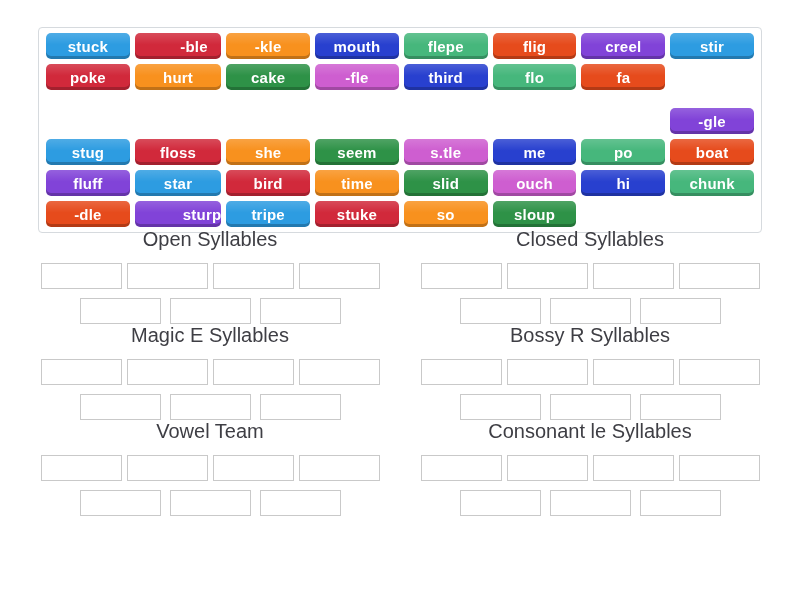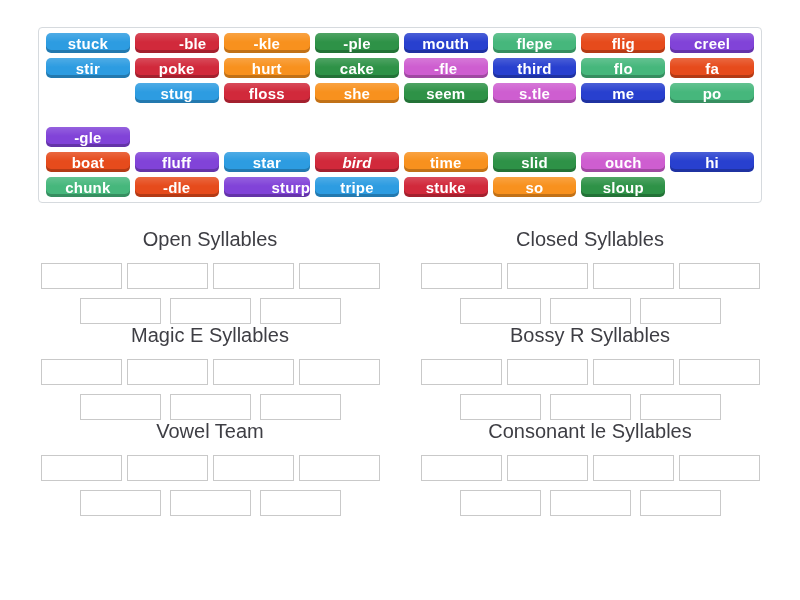--- a/index.html
+++ b/index.html
@@ -22,21 +22,21 @@
     width: 724px;
     border: 1px solid #d6dade;
     border-radius: 4px;
     background: #ffffff;
     padding: 5px 7px;
     display: grid;
     grid-template-columns: repeat(8, 1fr);
     gap: 5px;
   }
   .tile {
-    height: 20px;
+    height: 26px;
     border-radius: 5px;
     color: #ffffff;
     display: flex;
     align-items: center;
     justify-content: center;
     font-size: 15px;
     font-weight: 600;
     letter-spacing: 0.2px;
     background-image: linear-gradient(180deg, rgba(255,255,255,0.16), rgba(255,255,255,0) 45%);
     box-shadow: inset 0 -3px 0 rgba(0,0,0,0.22);
@@ -94,24 +94,20 @@
   <div class="tile" style="background: linear-gradient(rgba(255, 255, 255, 0.16), rgba(255, 255, 255, 0) 45%) rgb(209, 41, 59); padding-left: 32px;">
         <span class="tn"></span>
         <span class="tb">-ble</span>
       </div>
 
   <div class="tile" style="background: linear-gradient(rgba(255, 255, 255, 0.16), rgba(255, 255, 255, 0) 45%) rgb(248, 145, 30);">
         <span class="tn"></span>
         <span class="tb">-kle</span>
       </div>
 
-  <div class="tile" style="background: linear-gradient(rgba(255, 255, 255, 0.16), rgba(255, 255, 255, 0) 45%) rgb(46, 146, 71);">
-        <span class="tn"></span>
-        <span class="tb">-ple</span>
-      </div>
 
 
   <div class="tile" style="background: linear-gradient(rgba(255, 255, 255, 0.16), rgba(255, 255, 255, 0) 45%) rgb(40, 64, 207);">
         <span class="tn">mouth</span>
         <span class="tb"></span>
       </div>
 
   <div class="tile" style="background: linear-gradient(rgba(255, 255, 255, 0.16), rgba(255, 255, 255, 0) 45%) rgb(70, 183, 124);">
         <span class="tn">flepe</span>
         <span class="tb"></span>
@@ -215,21 +211,21 @@
   <div class="tile" style="background: linear-gradient(rgba(255, 255, 255, 0.16), rgba(255, 255, 255, 0) 45%) rgb(129, 67, 216);">
         <span class="tn">fluff</span>
         <span class="tb"></span>
       </div>
 
   <div class="tile" style="background: linear-gradient(rgba(255, 255, 255, 0.16), rgba(255, 255, 255, 0) 45%) rgb(45, 156, 225);">
         <span class="tn">star</span>
         <span class="tb"></span>
       </div>
 
-  <div class="tile" style="background: linear-gradient(rgba(255, 255, 255, 0.16), rgba(255, 255, 255, 0) 45%) rgb(209, 41, 59); font-style: italic;">
+  <div class="tile" style="background: linear-gradient(rgba(255, 255, 255, 0.16), rgba(255, 255, 255, 0) 45%) rgb(209, 41, 59);">
         <span class="tn">bird</span>
         <span class="tb"></span>
       </div>
 
   <div class="tile" style="background: linear-gradient(rgba(255, 255, 255, 0.16), rgba(255, 255, 255, 0) 45%) rgb(248, 145, 30);">
         <span class="tn">time</span>
         <span class="tb"></span>
       </div>
 
   <div class="tile" style="background: linear-gradient(rgba(255, 255, 255, 0.16), rgba(255, 255, 255, 0) 45%) rgb(46, 146, 71); align-items: center;">

